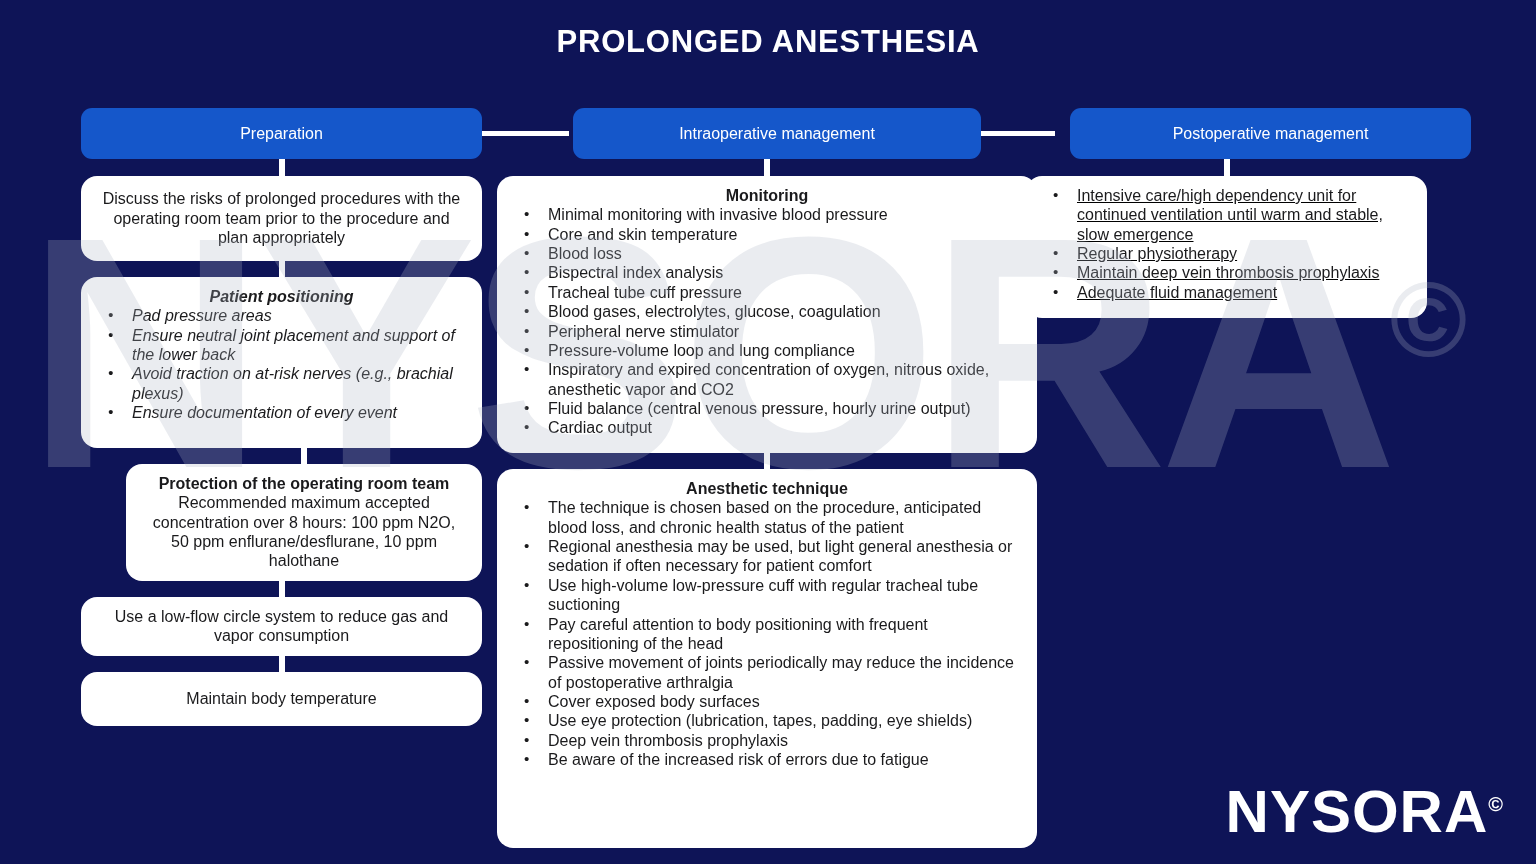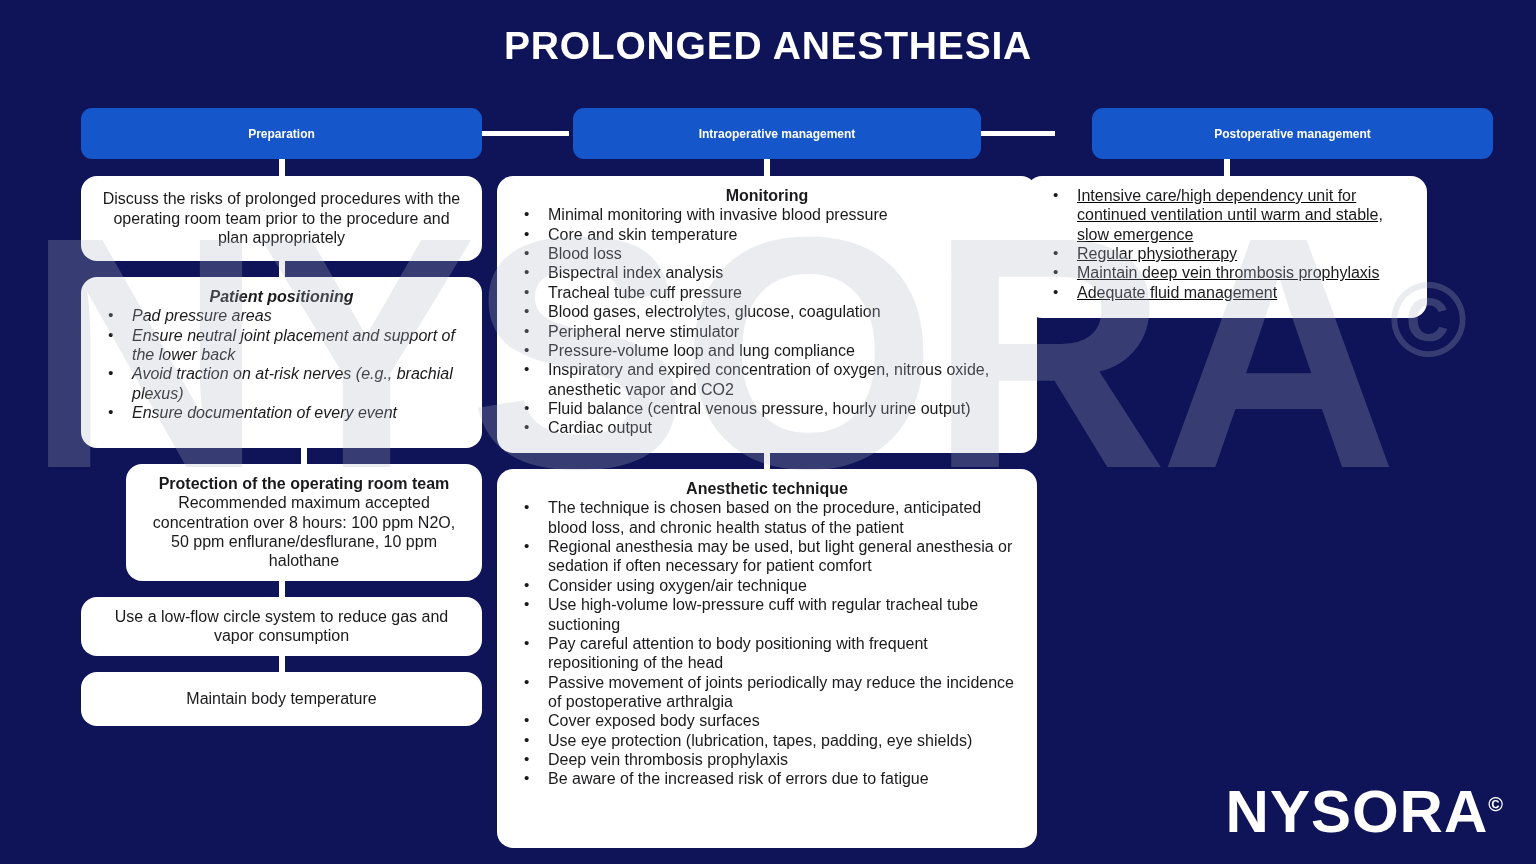--- a/index.html
+++ b/index.html
@@ -7,33 +7,33 @@
   .canvas {
     position:relative;
     width:1536px; height:864px;
     background:#0e1457;
     font-family:"Liberation Sans", sans-serif;
     overflow:hidden;
   }
   .title {
     position:absolute; top:24px; left:0; width:100%;
     text-align:center; color:#ffffff;
-    font-size:39px; font-weight:800; letter-spacing:0.8px;
+    font-size:31px; font-weight:800; letter-spacing:0.8px;
     z-index:3;
   }
   .hdr {
     position:absolute; top:108px; height:51px;
     background:#1557ca; border-radius:11px;
-    color:#ffffff; font-weight:bold; font-size:12px;
+    color:#ffffff; font-weight:normal; font-size:16px;
     display:flex; align-items:center; justify-content:center;
     z-index:3;
   }
   #hdr1 { left:81px;  width:401px; }
   #hdr2 { left:573px; width:408px; }
-  #hdr3 { left:1092px; width:401px; }
+  #hdr3 { left:1070px; width:401px; }
   .hline {
     position:absolute; top:131px; height:5px; background:#ffffff; z-index:2;
   }
   #hline1 { left:482px; width:87px; }
   #hline2 { left:966px; width:89px; }
   .col {
     position:absolute; top:176px;
     display:flex; flex-direction:column;
     z-index:2;
   }
@@ -137,21 +137,20 @@
           <li>Inspiratory and expired concentration of oxygen, nitrous oxide, anesthetic vapor and CO2</li>
           <li>Fluid balance (central venous pressure, hourly urine output)</li>
           <li>Cardiac output</li>
         </ul>
     </div>
     <div class="card" style="min-height:379px;">
       <div class="card-title">Anesthetic technique</div>
       <ul class="bullets">
           <li>The technique is chosen based on the procedure, anticipated blood loss, and chronic health status of the patient</li>
           <li>Regional anesthesia may be used, but light general anesthesia or sedation if often necessary for patient comfort</li>
-          <li>Consider using oxygen/air technique</li>
           <li>Use high-volume low-pressure cuff with regular tracheal tube suctioning</li>
           <li>Pay careful attention to body positioning with frequent repositioning of the head</li>
           <li>Passive movement of joints periodically may reduce the incidence of postoperative arthralgia</li>
           <li>Cover exposed body surfaces</li>
           <li>Use eye protection (lubrication, tapes, padding, eye shields)</li>
           <li>Deep vein thrombosis prophylaxis</li>
           <li>Be aware of the increased risk of errors due to fatigue</li>
         </ul>
     </div>
   </section>

